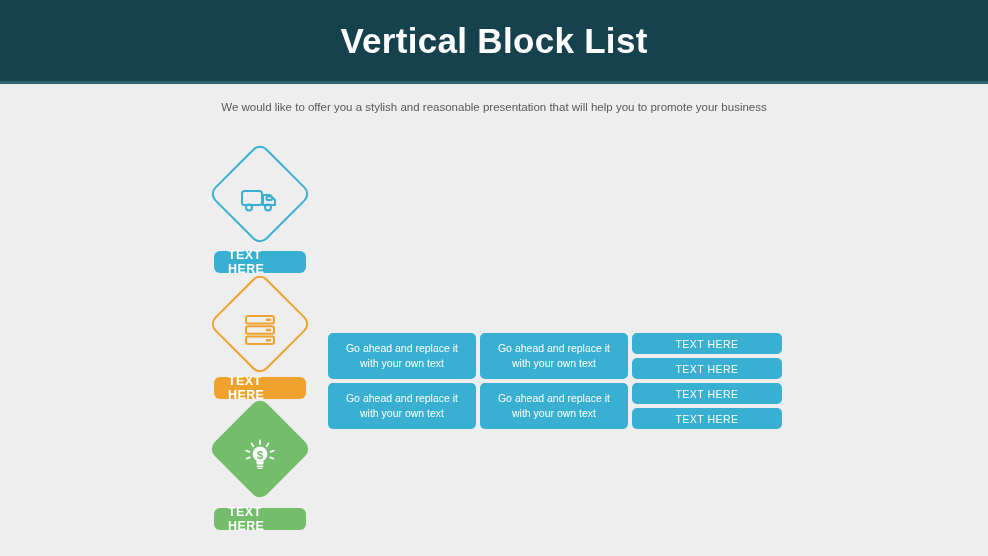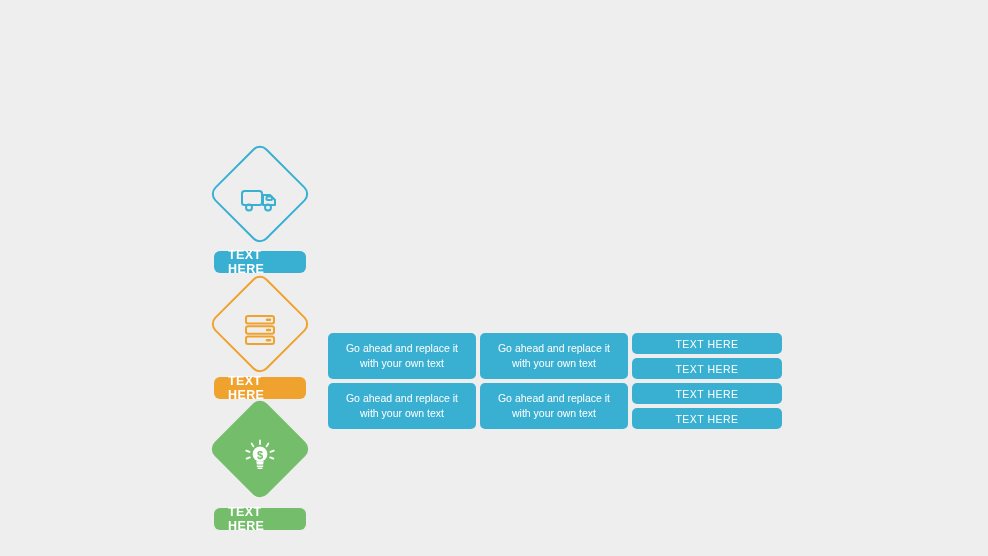--- a/index.html
+++ b/index.html
@@ -93,21 +93,25 @@
 
   
   .blue .big-card  { width: 148px; height: 46px; }
   .blue .small-bar { width: 150px; height: 21px; }
 </style>
 </head>
 <body>
 
 <div class="slide">
 
+  <div class="header">
+    <div class="header-title">Vertical Block List</div>
+  </div>
 
+  <div class="subtitle">We would like to offer you a stylish and reasonable presentation that will help you to promote your business</div>
 
   <div class="row row-blue blue">
     <div class="badge badge-blue">
       <div class="diamond diamond-outline" style="border-color:#39b0d2;"></div>
       <div class="icon-wrap">
         <svg width="40" height="26" viewBox="0 0 40 26" fill="none" stroke="#39b0d2" stroke-width="2" stroke-linejoin="round" stroke-linecap="round">
           <rect x="2" y="4" width="20" height="14" rx="2.5"></rect>
           <path d="M23 8 h7 l5 5 v5 h-12 z"></path>
           <rect x="26.5" y="9.5" width="5.5" height="3.5" rx="1"></rect>
           <circle cx="9" cy="20.5" r="3"></circle>

